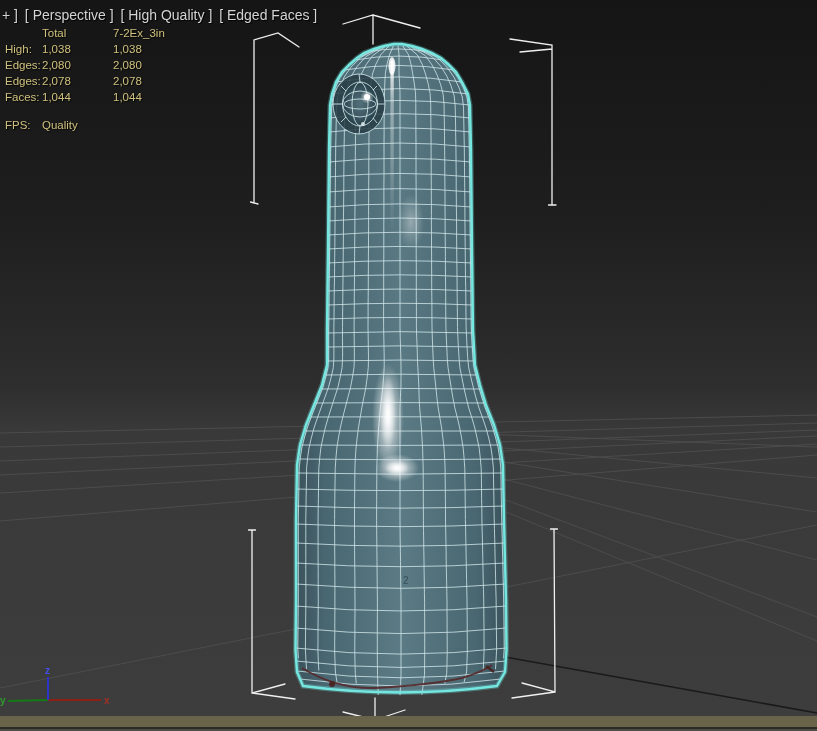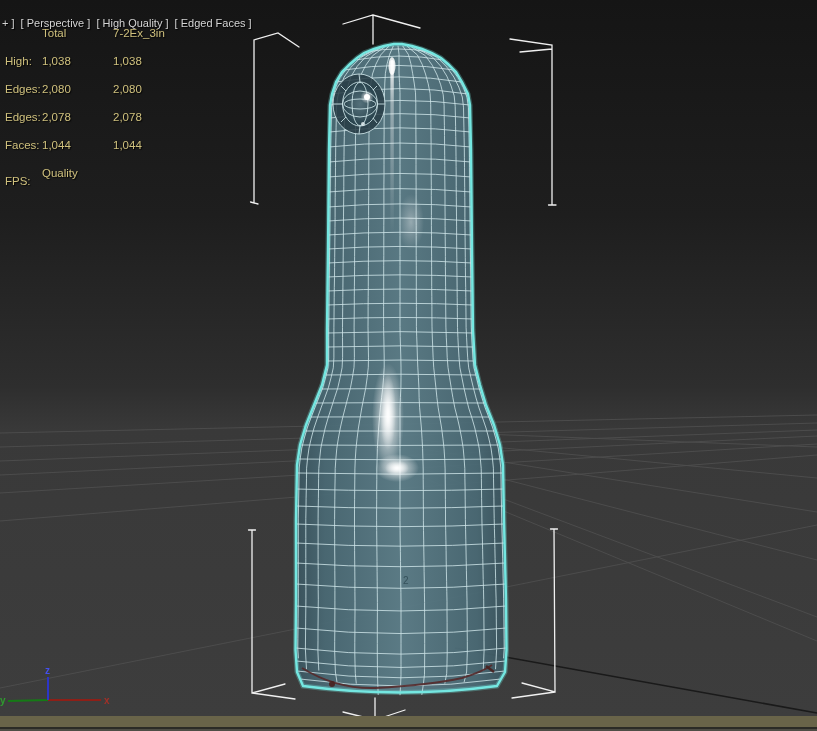--- a/index.html
+++ b/index.html
@@ -2,35 +2,35 @@
 <html><head>
 <meta charset="utf-8">
 <style>
   html,body{margin:0;padding:0;background:#222;}
   .screen{
     position:relative;width:817px;height:731px;overflow:hidden;
     font-family:"Liberation Sans",sans-serif;background:#3d3d3d;
   }
   svg{position:absolute;left:0;top:0;display:block;}
   .vp-label{
-    position:absolute;left:2px;top:16px;height:14px;
-    font-size:11px;line-height:14px;color:#d4d4d4;white-space:nowrap;
+    position:absolute;left:2px;top:8px;height:14px;
+    font-size:14px;line-height:14px;color:#d4d4d4;white-space:nowrap;
     text-shadow:1px 1px 1px #000;
   }
   .vp-label span{margin-right:3px;cursor:default;}
   .stats{
     position:absolute;left:5px;top:27px;color:#cfc07d;font-size:11.5px;
     text-shadow:1px 1px 1px rgba(0,0,0,.8);
   }
   .stats .grid{
     display:grid;grid-template-columns:37px 71px auto;
-    grid-auto-rows:12px;row-gap:16px;
+    grid-auto-rows:12px;row-gap:4px;
   }
   .stats .fps-row{margin-top:16px;display:flex;}
-  .stats .fps-row .lbl{width:37px;margin-top:8px;}
+  .stats .fps-row .lbl{width:37px;}
 </style>
 </head>
 <body>
 
 <div class="screen">
 
   <svg width="817" height="731" viewBox="0 0 817 731">
     <defs>
       <linearGradient id="bgG" x1="0" y1="0" x2="0" y2="1">
         <stop offset="0" stop-color="#151515"></stop>

